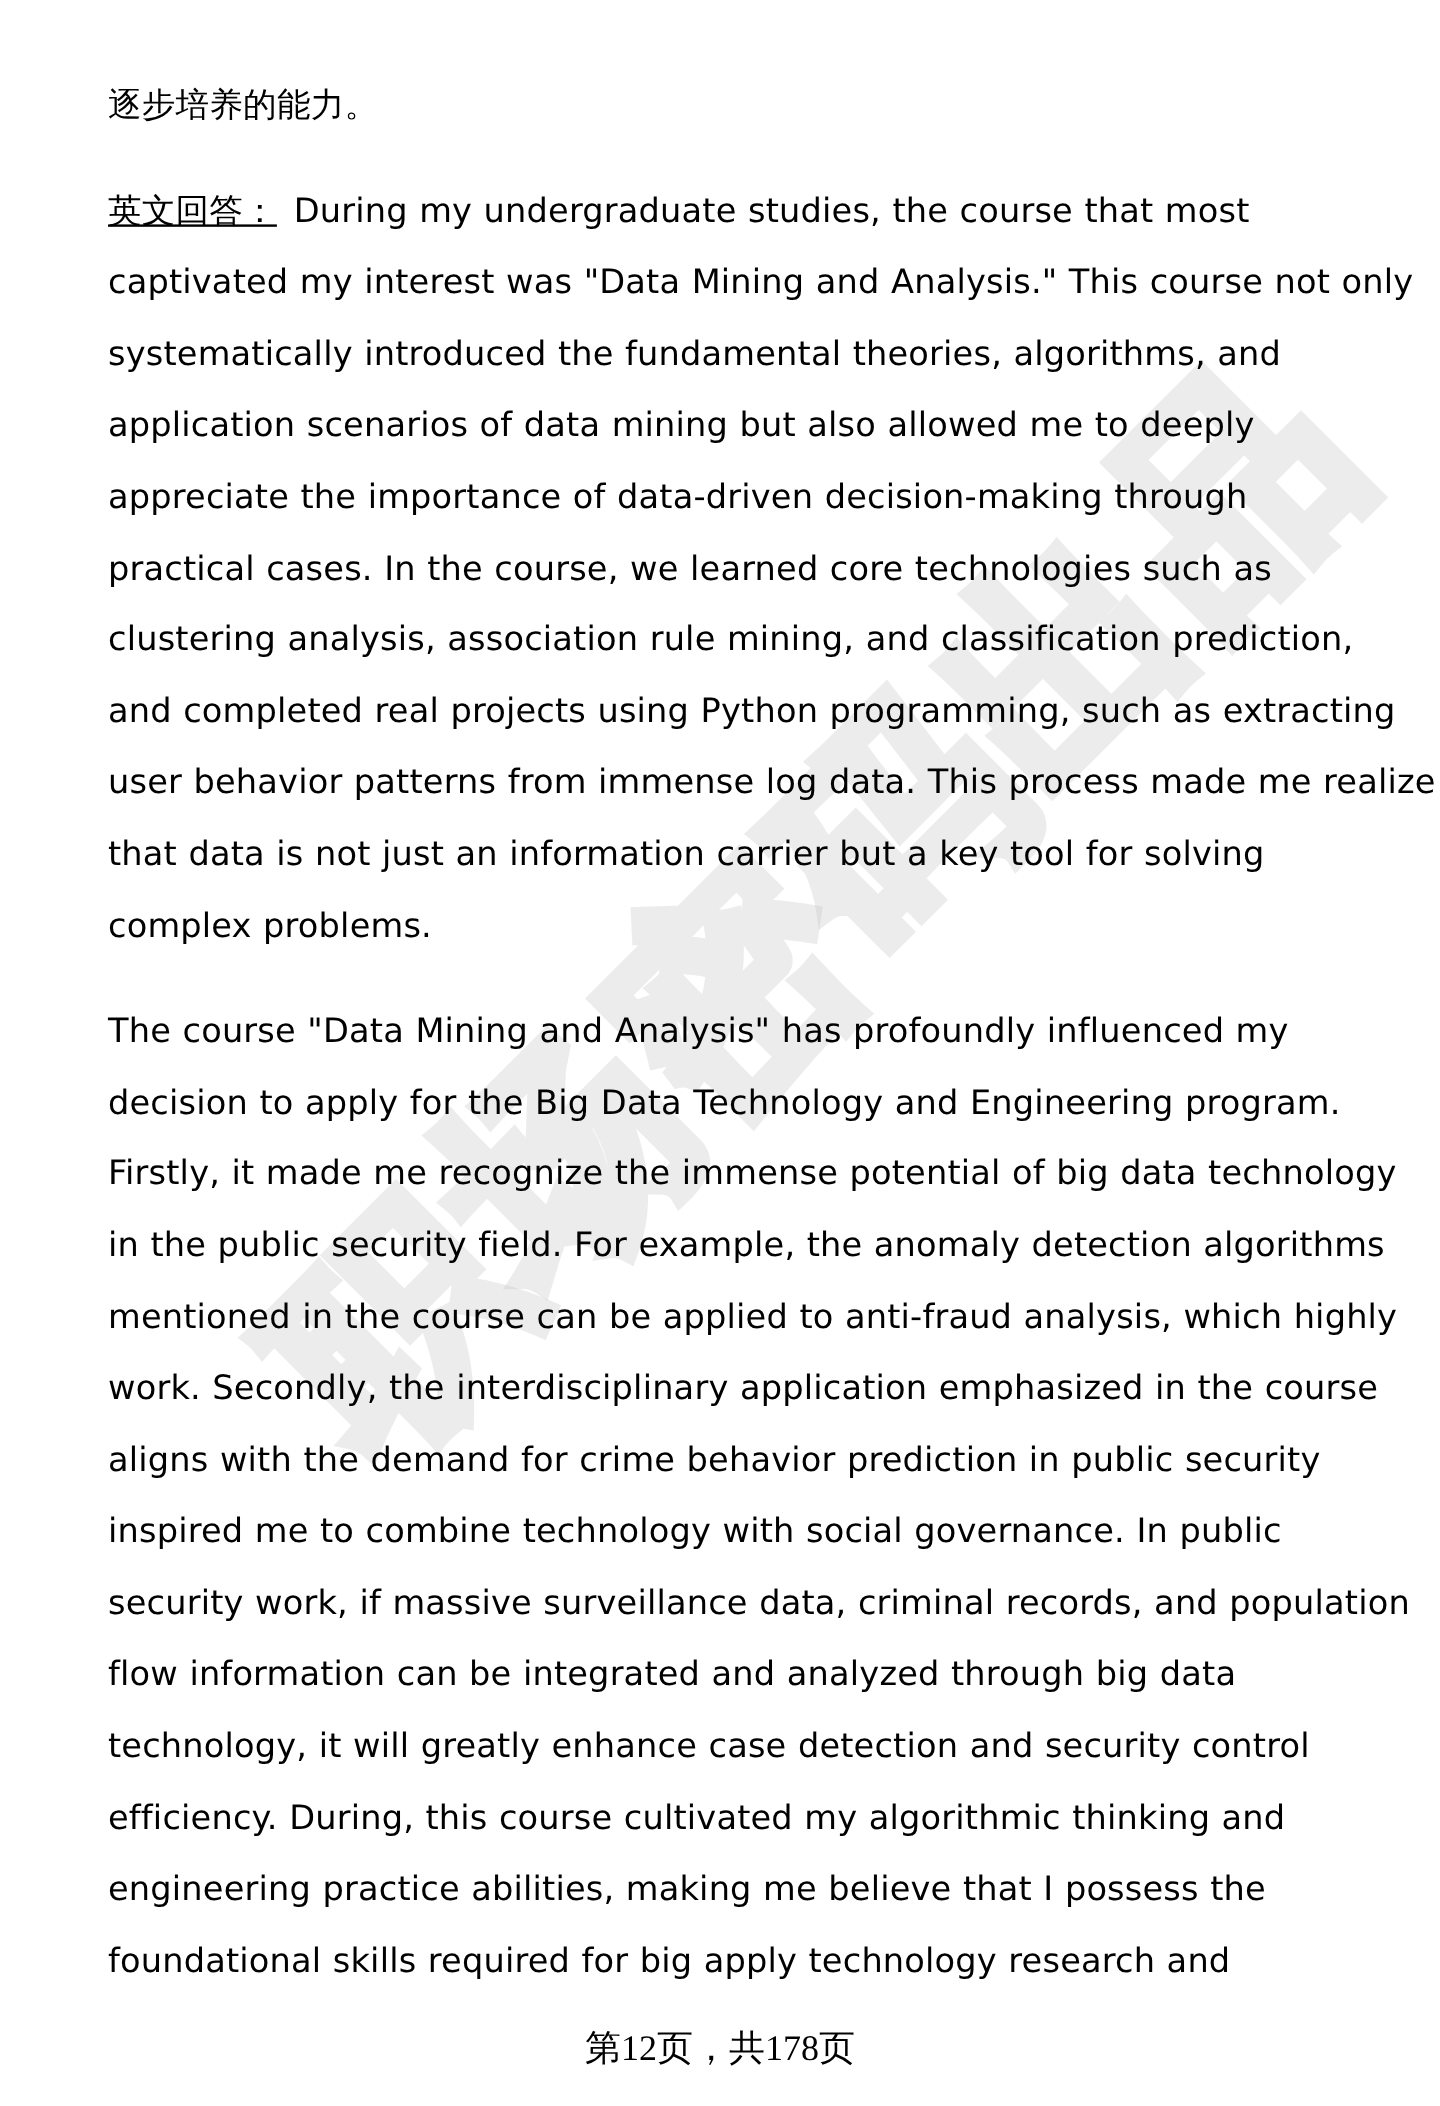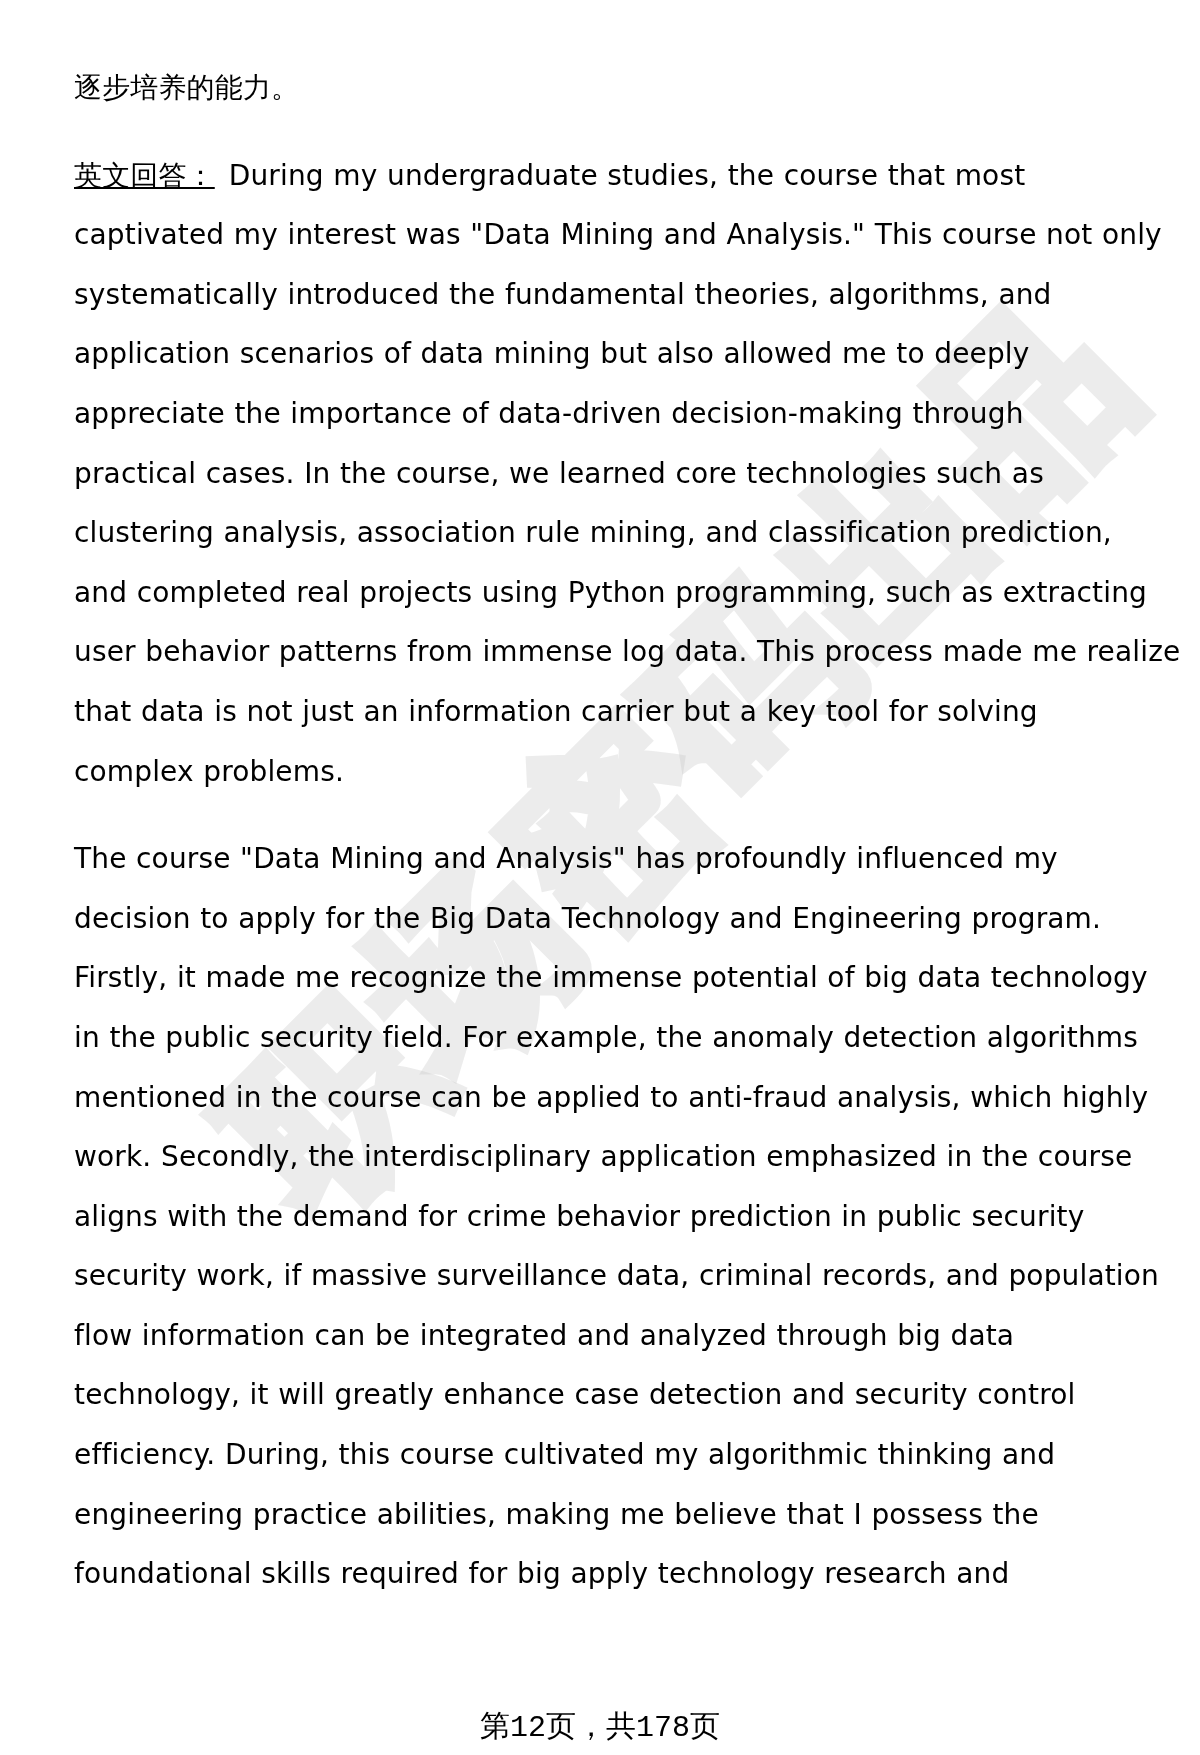--- a/index.html
+++ b/index.html
@@ -42,21 +42,21 @@
       z-index: 0;
     }
     .content {
       position: absolute;
       left: 74px;
       top: 58px;
       width: 1090px;
       z-index: 1;
     }
     .para {
-      margin: 0 0 28px 0;
+      margin: 0 0 28px 16px;
       font-size: 28px;
       line-height: 59.6px;
       letter-spacing: 0.15px;
       word-spacing: 0.5px;
     }
     .para .line {
       display: block;
       white-space: nowrap;
     }
     .label-cn {
@@ -64,23 +64,22 @@
       text-decoration: underline;
     }
     .footer {
       position: absolute;
       left: 0;
       top: 1688px;
       width: 1200px;
       text-align: center;
       font-size: 30px;
       line-height: 40px;
-      font-family: Liberation Mono, monospace;
+      font-family: Liberation Serif, serif;
       z-index: 1;
-      margin-top: 20px;
     }
   </style>
 </head>
 <body>
 
 <div class="page">
 
   <div class="watermark">职场密码出品</div>
 
   <div class="content">
@@ -104,20 +103,21 @@
     </p>
 
     <p class="para">
       <span class="line">The course "Data Mining and Analysis" has profoundly influenced my</span>
       <span class="line">decision to apply for the Big Data Technology and Engineering program.</span>
       <span class="line">Firstly, it made me recognize the immense potential of big data technology</span>
       <span class="line">in the public security field. For example, the anomaly detection algorithms</span>
       <span class="line">mentioned in the course can be applied to anti-fraud analysis, which highly</span>
       <span class="line">work. Secondly, the interdisciplinary application emphasized in the course</span>
       <span class="line">aligns with the demand for crime behavior prediction in public security</span>
+      <span class="line">inspired me to combine technology with social governance. In public</span>
       <span class="line">security work, if massive surveillance data, criminal records, and population</span>
       <span class="line">flow information can be integrated and analyzed through big data</span>
       <span class="line">technology, it will greatly enhance case detection and security control</span>
       <span class="line">efficiency. During, this course cultivated my algorithmic thinking and</span>
       <span class="line">engineering practice abilities, making me believe that I possess the</span>
       <span class="line">foundational skills required for big apply technology research and</span>
     </p>
 
   </div>
 

